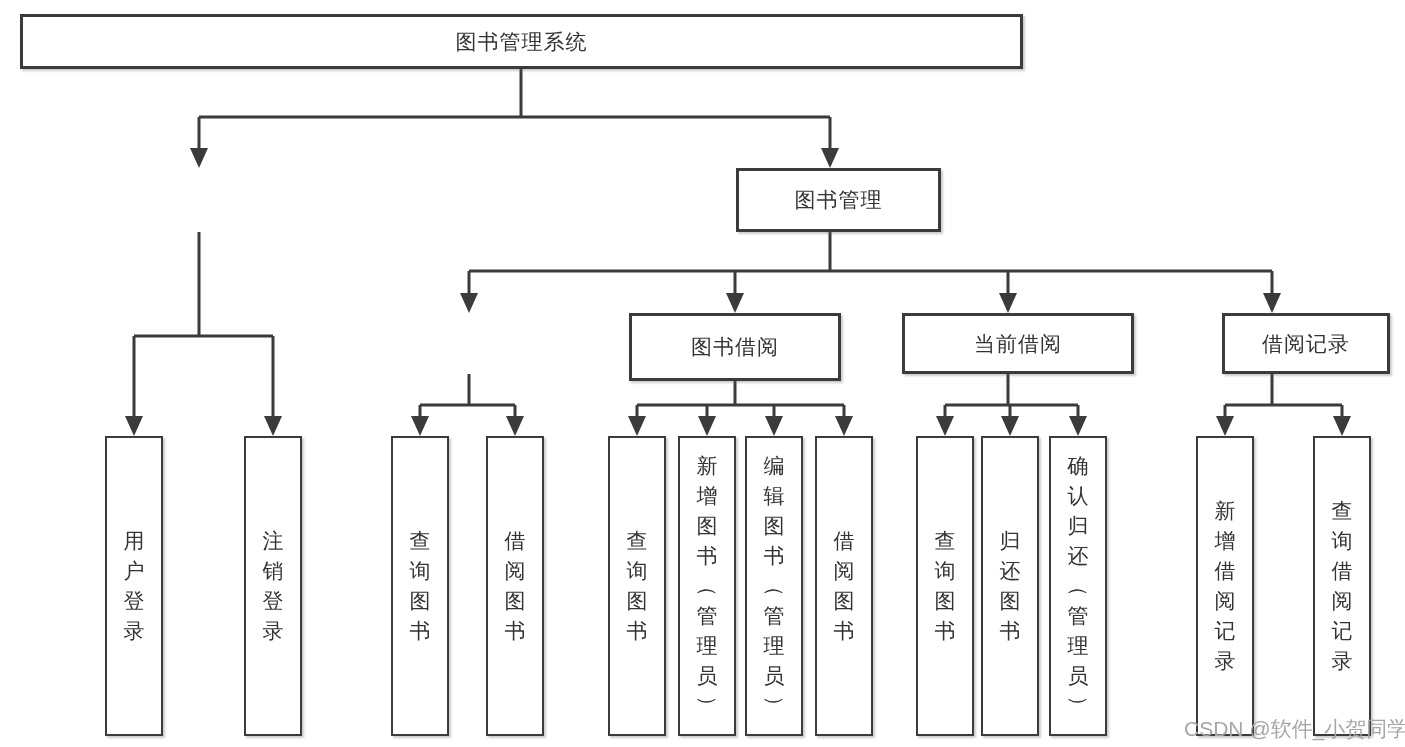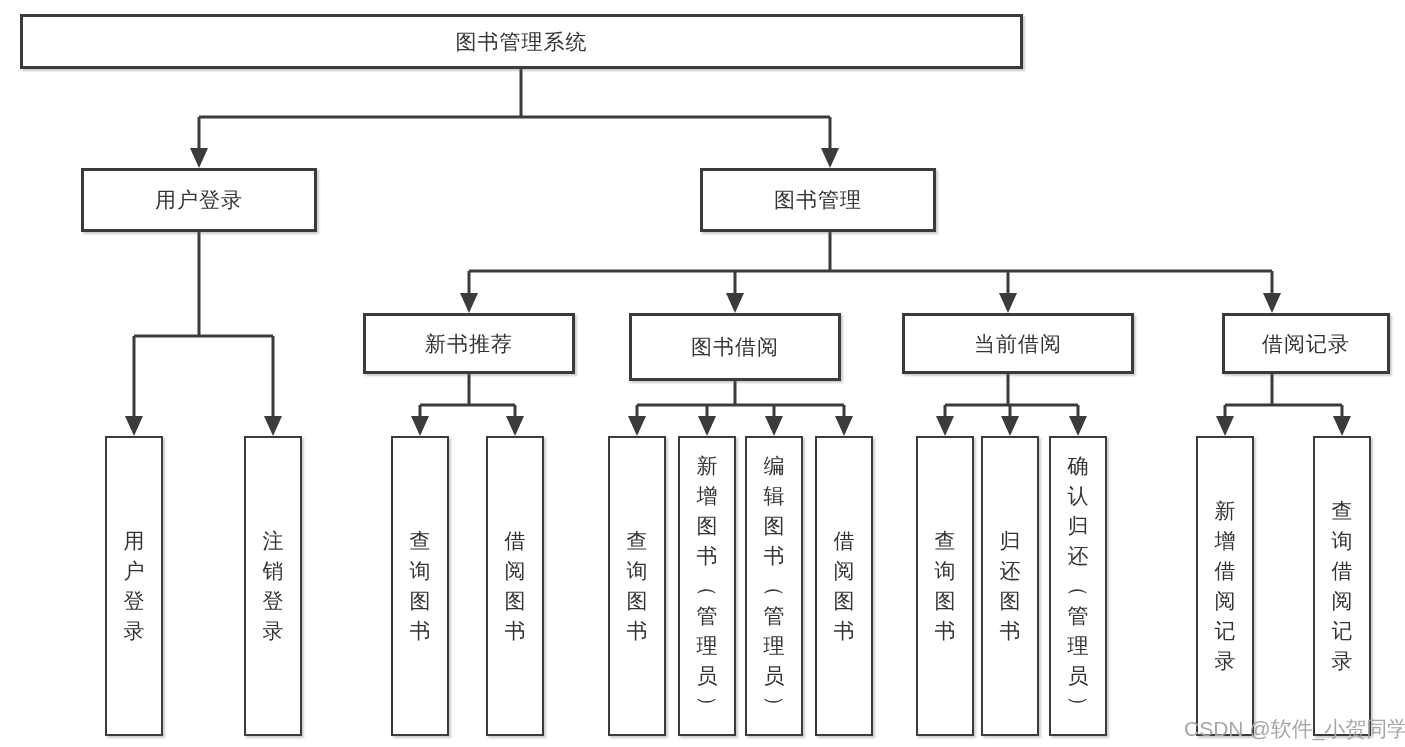--- a/index.html
+++ b/index.html
@@ -79,30 +79,24 @@
       <polygon points="1069,416 1087,416 1078,436"></polygon>
       <polygon points="1216,416 1234,416 1225,436"></polygon>
       <polygon points="1333,416 1351,416 1342,436"></polygon>
     </g>
   </svg>
 
   <div class="box" style="left:20px;top:14px;width:1003px;height:55px">
     <span class="hlabel">图书管理系统</span>
   </div>
 
-  <div class="box" style="left:81px;top:168px;width:236px;height:64px">
-    <span class="hlabel">用户登录</span>
-  </div>
-  <div class="box" style="left:700px;top:168px;width:236px;height:64px">
+  <div class="box" style="left:736px;top:168px;width:205px;height:64px">
     <span class="hlabel">图书管理</span>
   </div>
 
-  <div class="box" style="left:363px;top:313px;width:212px;height:61px">
-    <span class="hlabel">新书推荐</span>
-  </div>
   <div class="box" style="left:629px;top:313px;width:212px;height:68px">
     <span class="hlabel">图书借阅</span>
   </div>
   <div class="box" style="left:902px;top:313px;width:232px;height:61px">
     <span class="hlabel">当前借阅</span>
   </div>
   <div class="box" style="left:1222px;top:313px;width:168px;height:61px">
     <span class="hlabel">借阅记录</span>
   </div>
 

